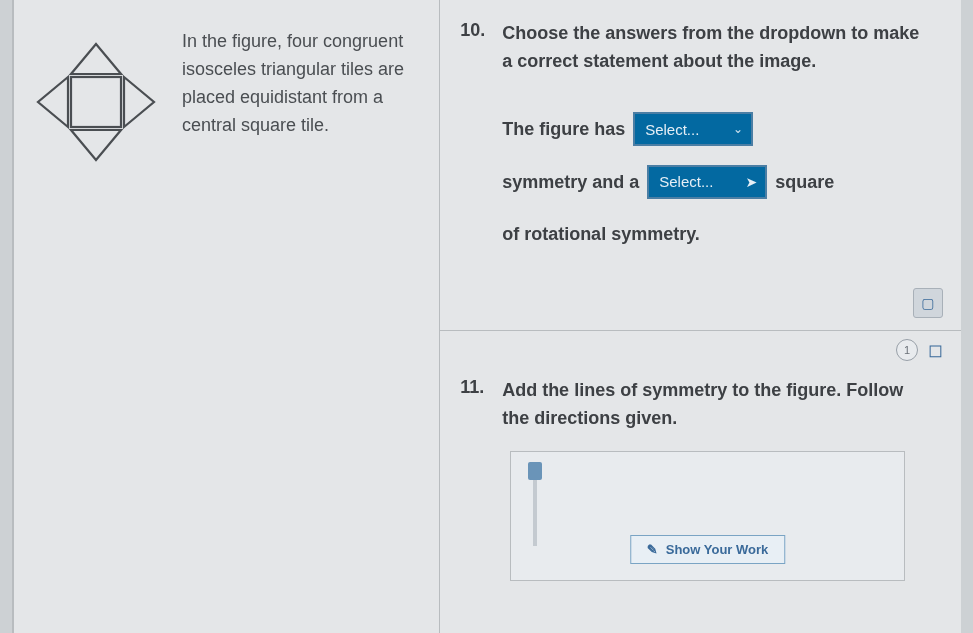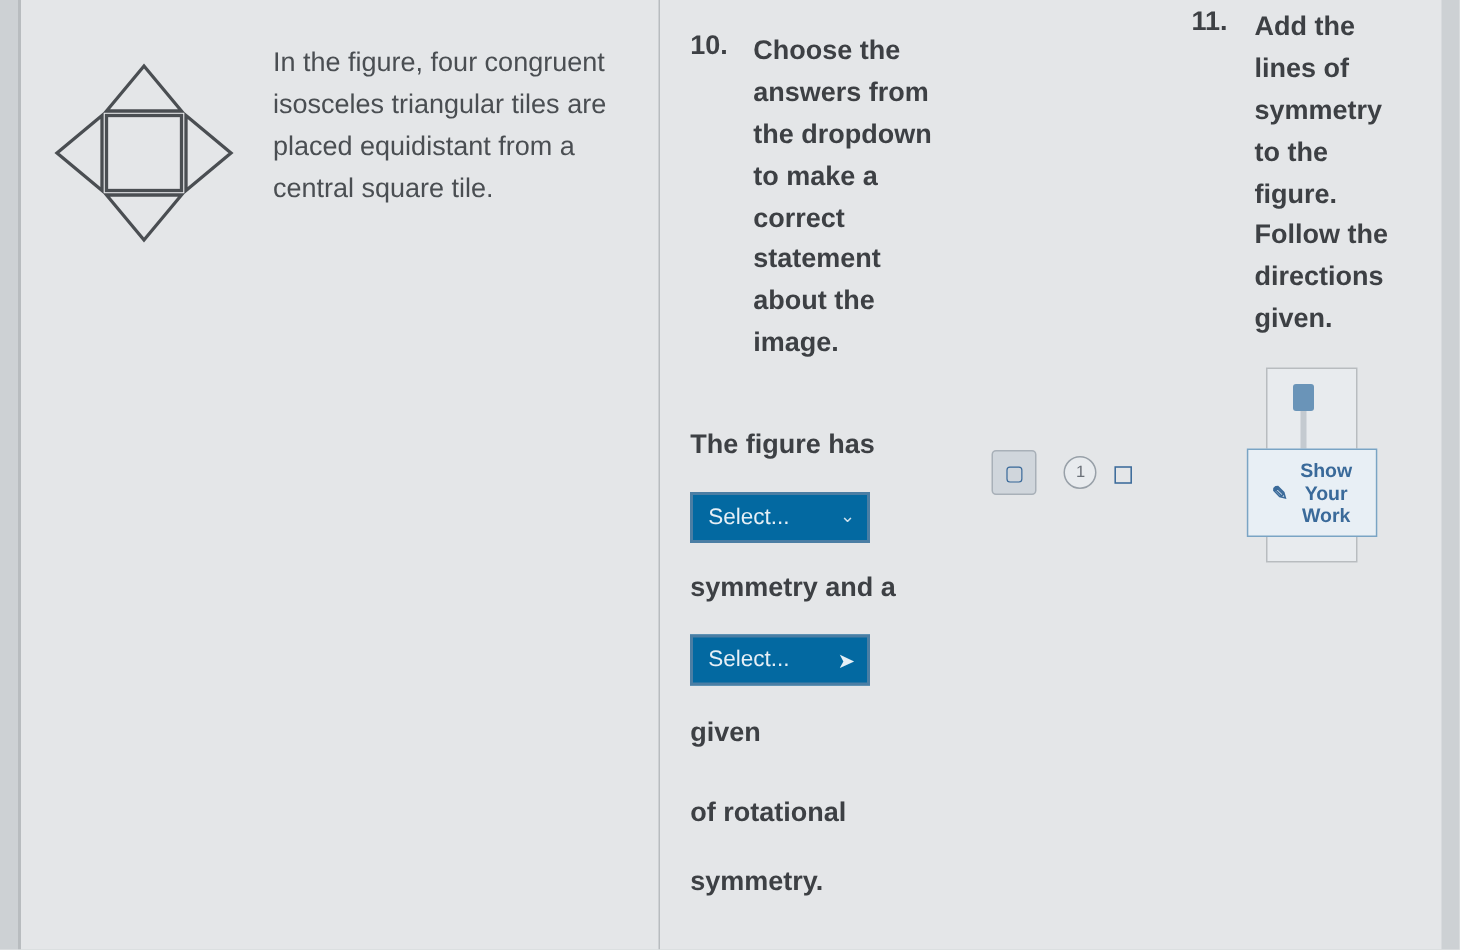--- a/index.html
+++ b/index.html
@@ -29,21 +29,21 @@
     .figure-svg { flex-shrink: 0; margin-top: 4px; }
     .caption {
       font-size: 18px;
       color: #4a4e52;
       line-height: 1.55;
       font-weight: 500;
     }
     .right-col {
       width: 55%;
       display: flex;
-      flex-direction: row;
+      flex-direction: column;
     }
     .question {
       padding: 20px 28px 16px 20px;
       color: #3d4044;
       font-size: 18px;
       position: relative;
     }
     .q-row { display: flex; gap: 14px; }
     .q-num { font-weight: 700; min-width: 28px; }
     .q-body { flex: 1; font-weight: 600; line-height: 1.55; }
@@ -131,35 +131,35 @@
   </div>
 
   <div class="right-col">
 
     <div class="question">
       <div class="q-row">
         <div class="q-num">10.</div>
         <div class="q-body">Choose the answers from the dropdown to make a correct statement about the image.</div>
       </div>
 
-      <div class="stmt" style="">
+      <div class="stmt" style="margin-left:42px;">
         <div class="stmt-line">
           <span>The figure has</span>
           <span class="select-box">
             <span>Select...</span>
             <span class="caret">⌄</span>
           </span>
         </div>
         <div class="stmt-line">
           <span>symmetry and a</span>
           <span class="select-box">
             <span>Select...</span>
             <span class="cursor-icon">➤</span>
           </span>
-          <span>given</span>
+          <span>square</span>
         </div>
         <div class="stmt-line">
           <span>of rotational symmetry.</span>
         </div>
       </div>
     </div>
 
     <div class="tool-row">
       <span class="tool-badge">▢</span>
     </div>

